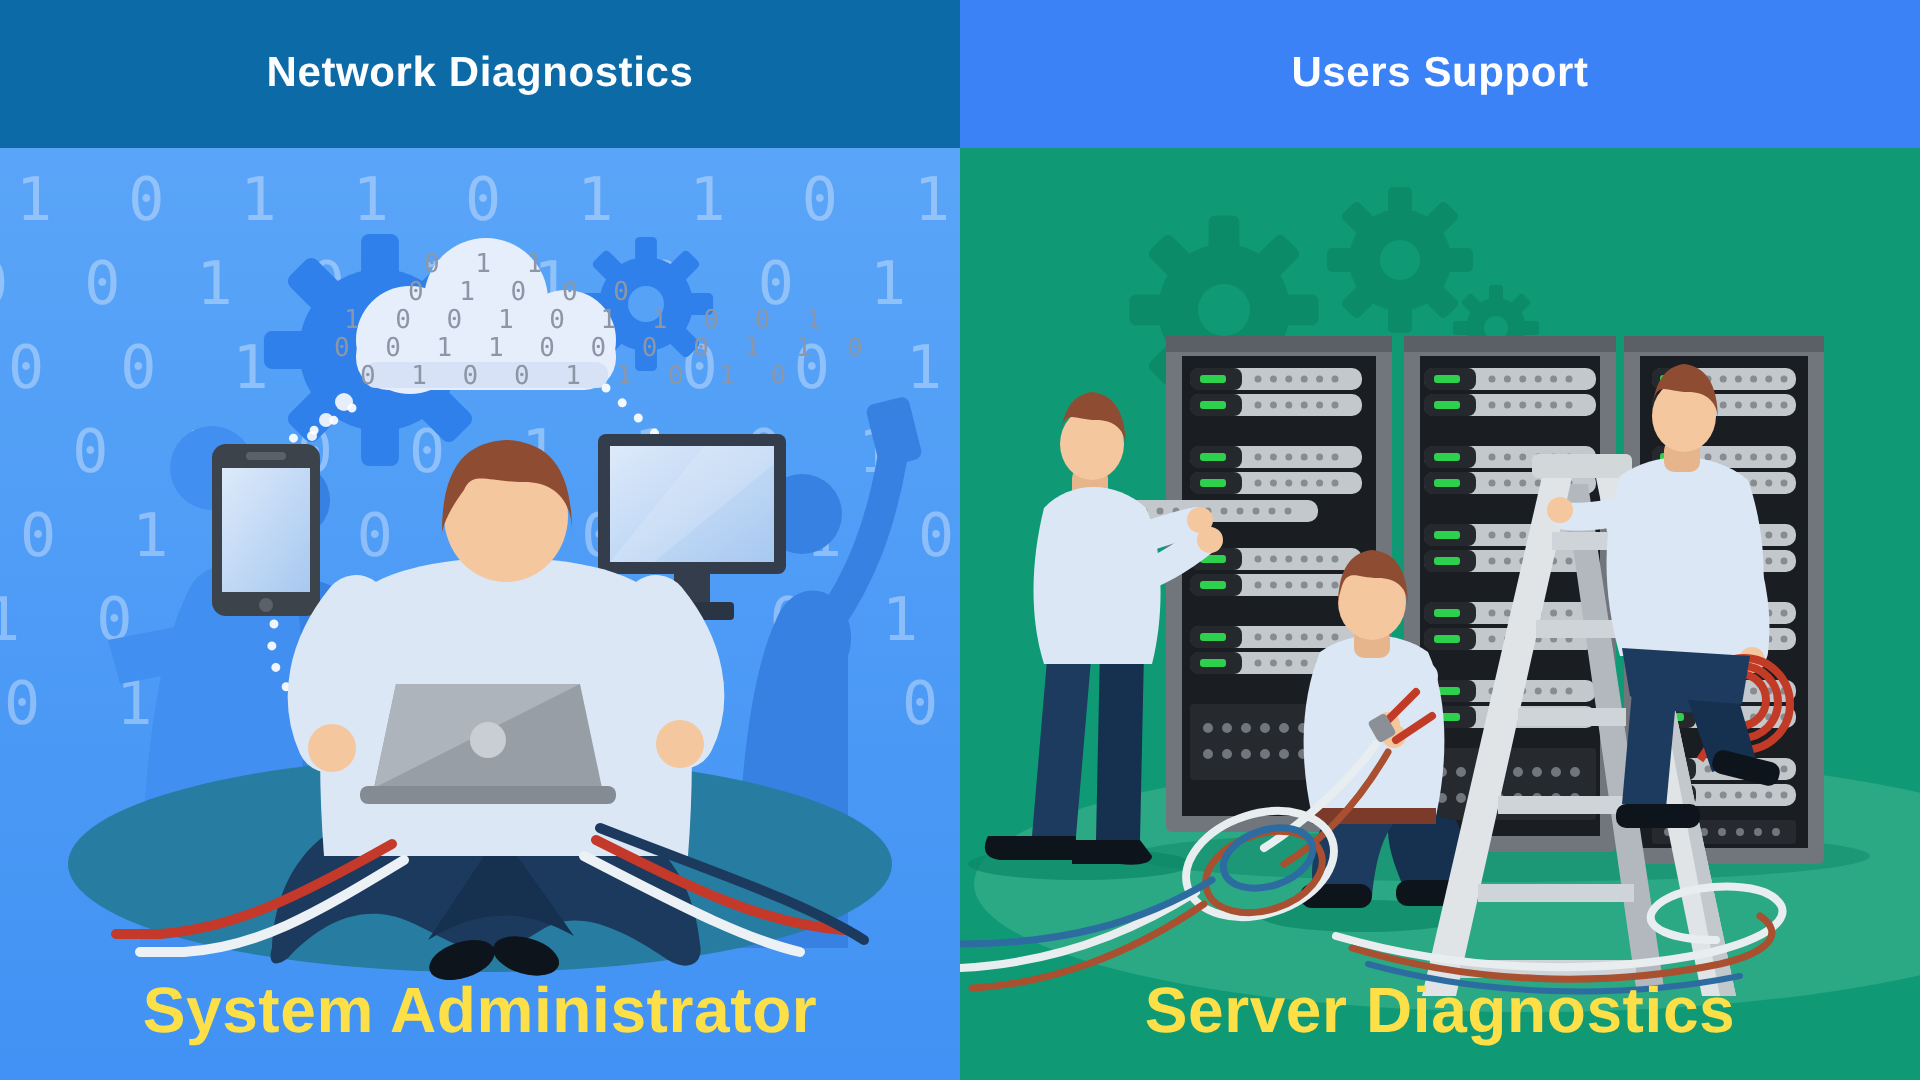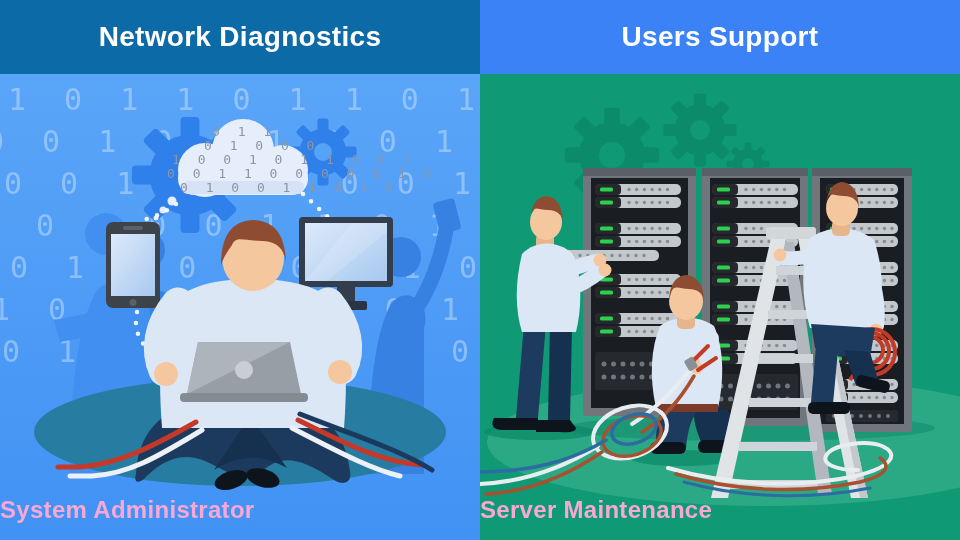--- a/index.html
+++ b/index.html
@@ -2,25 +2,25 @@
 <html><head>
 <meta charset="utf-8">
 <style>
   html,body{margin:0;padding:0;background:#1d2126;}
   .canvas{width:960px;height:540px;display:flex;overflow:hidden;
           font-family:"Liberation Sans",sans-serif;}
   .panel{width:480px;height:540px;position:relative;overflow:hidden;}
   .panel-header{height:74px;display:flex;align-items:center;justify-content:center;}
   .header-left{background:#0c6aa6;}
   .header-right{background:#3b82f6;}
-  .panel-header span{color:#fdfdfd;font-size:28px;font-weight:bold;letter-spacing:.3px;}
+  .panel-header span{color:#fdfdfd;font-size:21px;font-weight:bold;letter-spacing:.3px;}
   .scene{position:absolute;top:74px;left:0;width:480px;height:466px;}
   svg.scene-svg{display:block;width:480px;height:466px;}
-  .caption{position:absolute;left:0;right:0;bottom:16px;
-           color:#f9a8d4;font-size:24px;font-weight:bold;letter-spacing:.3px;}
+  .caption{position:absolute;left:0;right:0;bottom:16px;text-align:center;
+           color:#fde047;font-size:32px;font-weight:bold;letter-spacing:.3px;}
   .binary-text{font-family:"DejaVu Sans Mono",monospace;}
 </style>
 </head>
 <body>
 
 <div class="canvas">
 
   <section class="panel">
     <header class="panel-header header-left">
       <span>Network Diagnostics</span>
@@ -340,16 +340,16 @@
           <ellipse cx="154" cy="355" rx="23" ry="14" stroke="#2d6ca0" stroke-width="3.5" transform="rotate(-18 154 355)"></ellipse>
           <path d="M118,372 C80,396 40,408 0,410" stroke="#e8edf0" stroke-width="4"></path>
           <path d="M122,378 C84,404 44,418 6,420" stroke="#a8502f" stroke-width="3.5"></path>
           <path d="M126,366 C90,388 50,398 0,398" stroke="#2d6ca0" stroke-width="3.5"></path>
           <path d="M188,394 C250,412 320,414 376,402 C412,393 420,380 402,372 C386,366 352,370 346,382 C342,390 356,396 378,396" stroke="#e8edf0" stroke-width="4"></path>
           <path d="M196,400 C256,418 322,420 380,408 C406,402 412,392 400,384" stroke="#a8502f" stroke-width="3.5"></path>
           <path d="M204,408 C262,424 330,426 390,414" stroke="#2d6ca0" stroke-width="3"></path>
         </g>
       </svg>
 
-      <div class="caption">Server Maintenance</div>
+      <div class="caption">Server Diagnostics</div>
     </div>
   </section>
 </div>
 
 </body></html>

